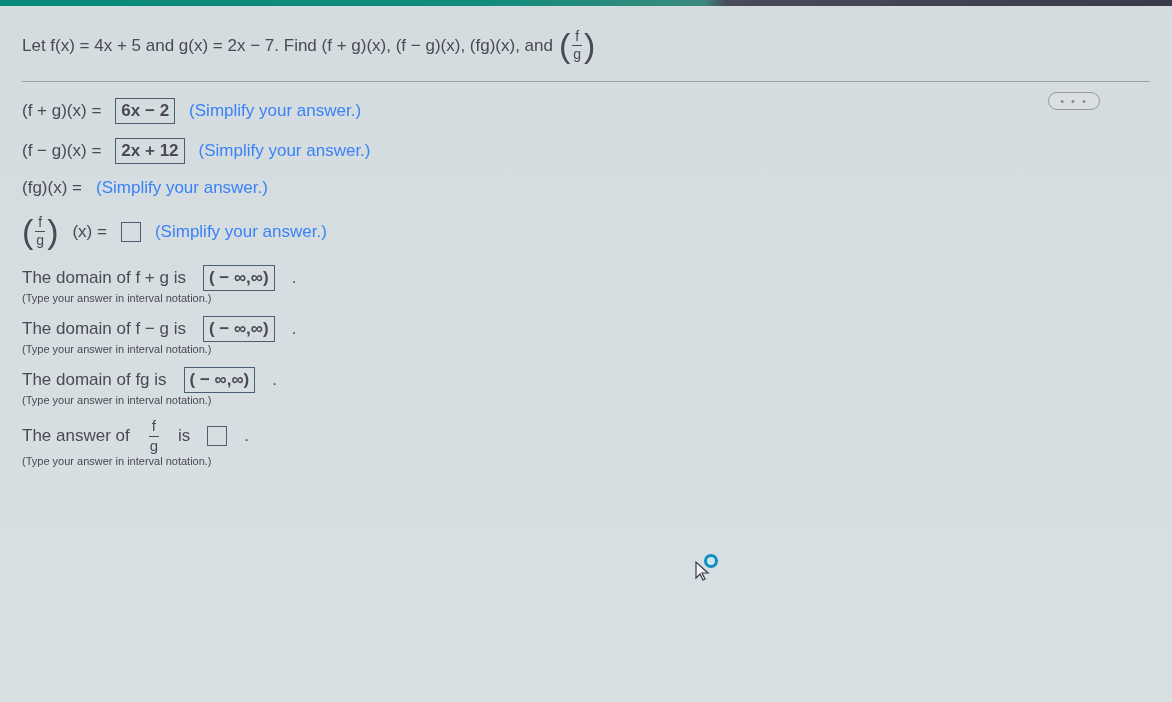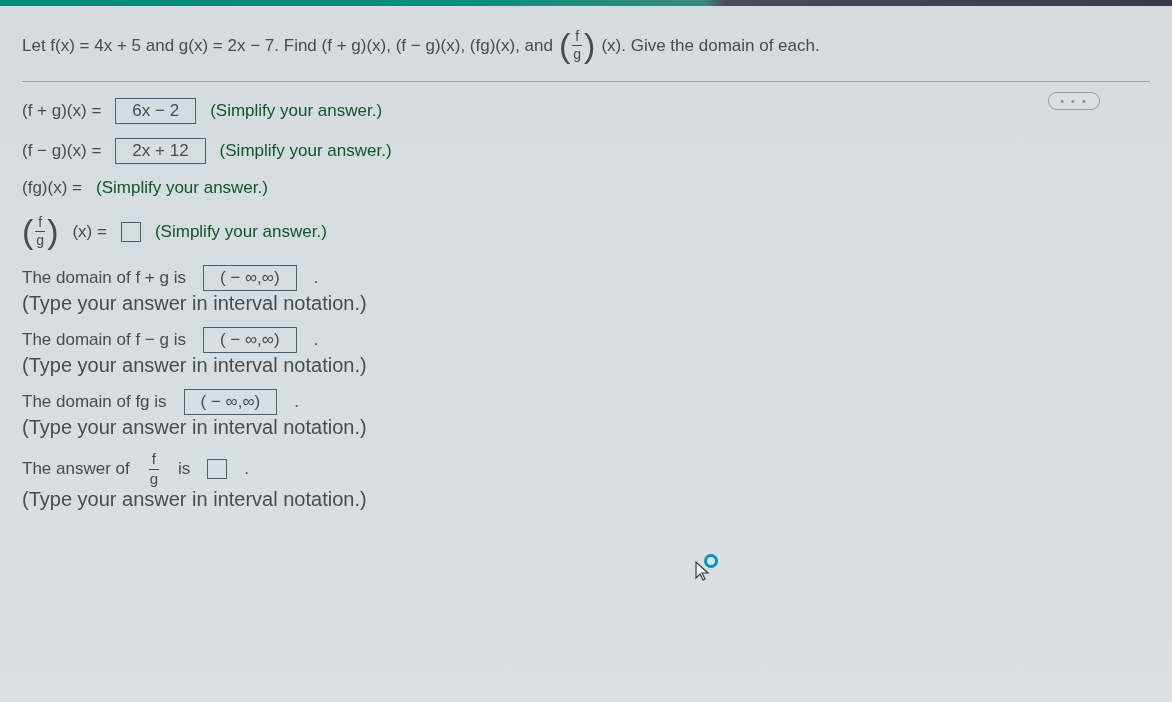--- a/index.html
+++ b/index.html
@@ -76,44 +76,45 @@
       background: rgba(220,225,228,0.6);
     }
     .answer-line {
       display: flex;
       align-items: center;
       gap: 14px;
       margin-bottom: 14px;
     }
     .answer-box {
       border: 1.5px solid #4a6072;
-      padding: 2px 16px;
+      padding: 2px 5px;
       display: inline-block;
+      font-weight: bold;
     }
     .empty-box {
       border: 1.5px solid #4a6072;
       width: 20px;
       height: 20px;
       display: inline-block;
       vertical-align: middle;
     }
     .hint {
-      color: #14532d;
+      color: #3b82f6;
     }
     .domain-block {
       margin-bottom: 12px;
     }
     .domain-line {
       display: flex;
       align-items: center;
       gap: 17px;
       margin-bottom: 1px;
     }
     .sub-hint {
-      font-size: 20px;
+      font-size: 11px;
     }
     .sup {
       font-size: 12px;
       vertical-align: super;
     }
     .cursor-wrap {
       position: absolute;
       left: 694px;
       top: 560px;
       display: flex;
@@ -143,21 +144,20 @@
 <div class="problem-statement">
   <span>Let f(x) = 4x + 5 and g(x) = 2x − 7. Find (f + g)(x), (f − g)(x), (fg)(x), and</span>
   <span class="fraction-paren">
     <span class="paren">(</span>
     <span class="fraction">
       <span class="num">f</span>
       <span class="den">g</span>
     </span>
     <span class="paren">)</span>
   </span>
-  <span>(x). Give the domain of each.</span>
 </div>
 
 <div class="divider"></div>
 
 <div class="ellipsis-pill">
   <span>• • •</span>
 </div>
 
 <div class="answer-line">
   <span>(f + g)(x) =</span>

